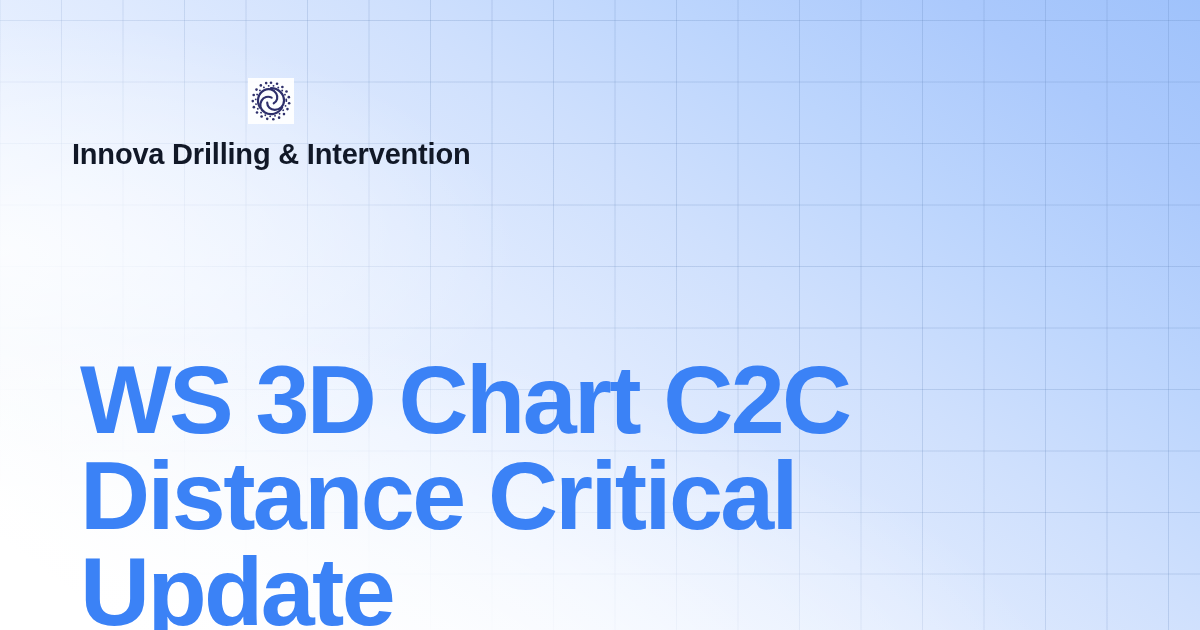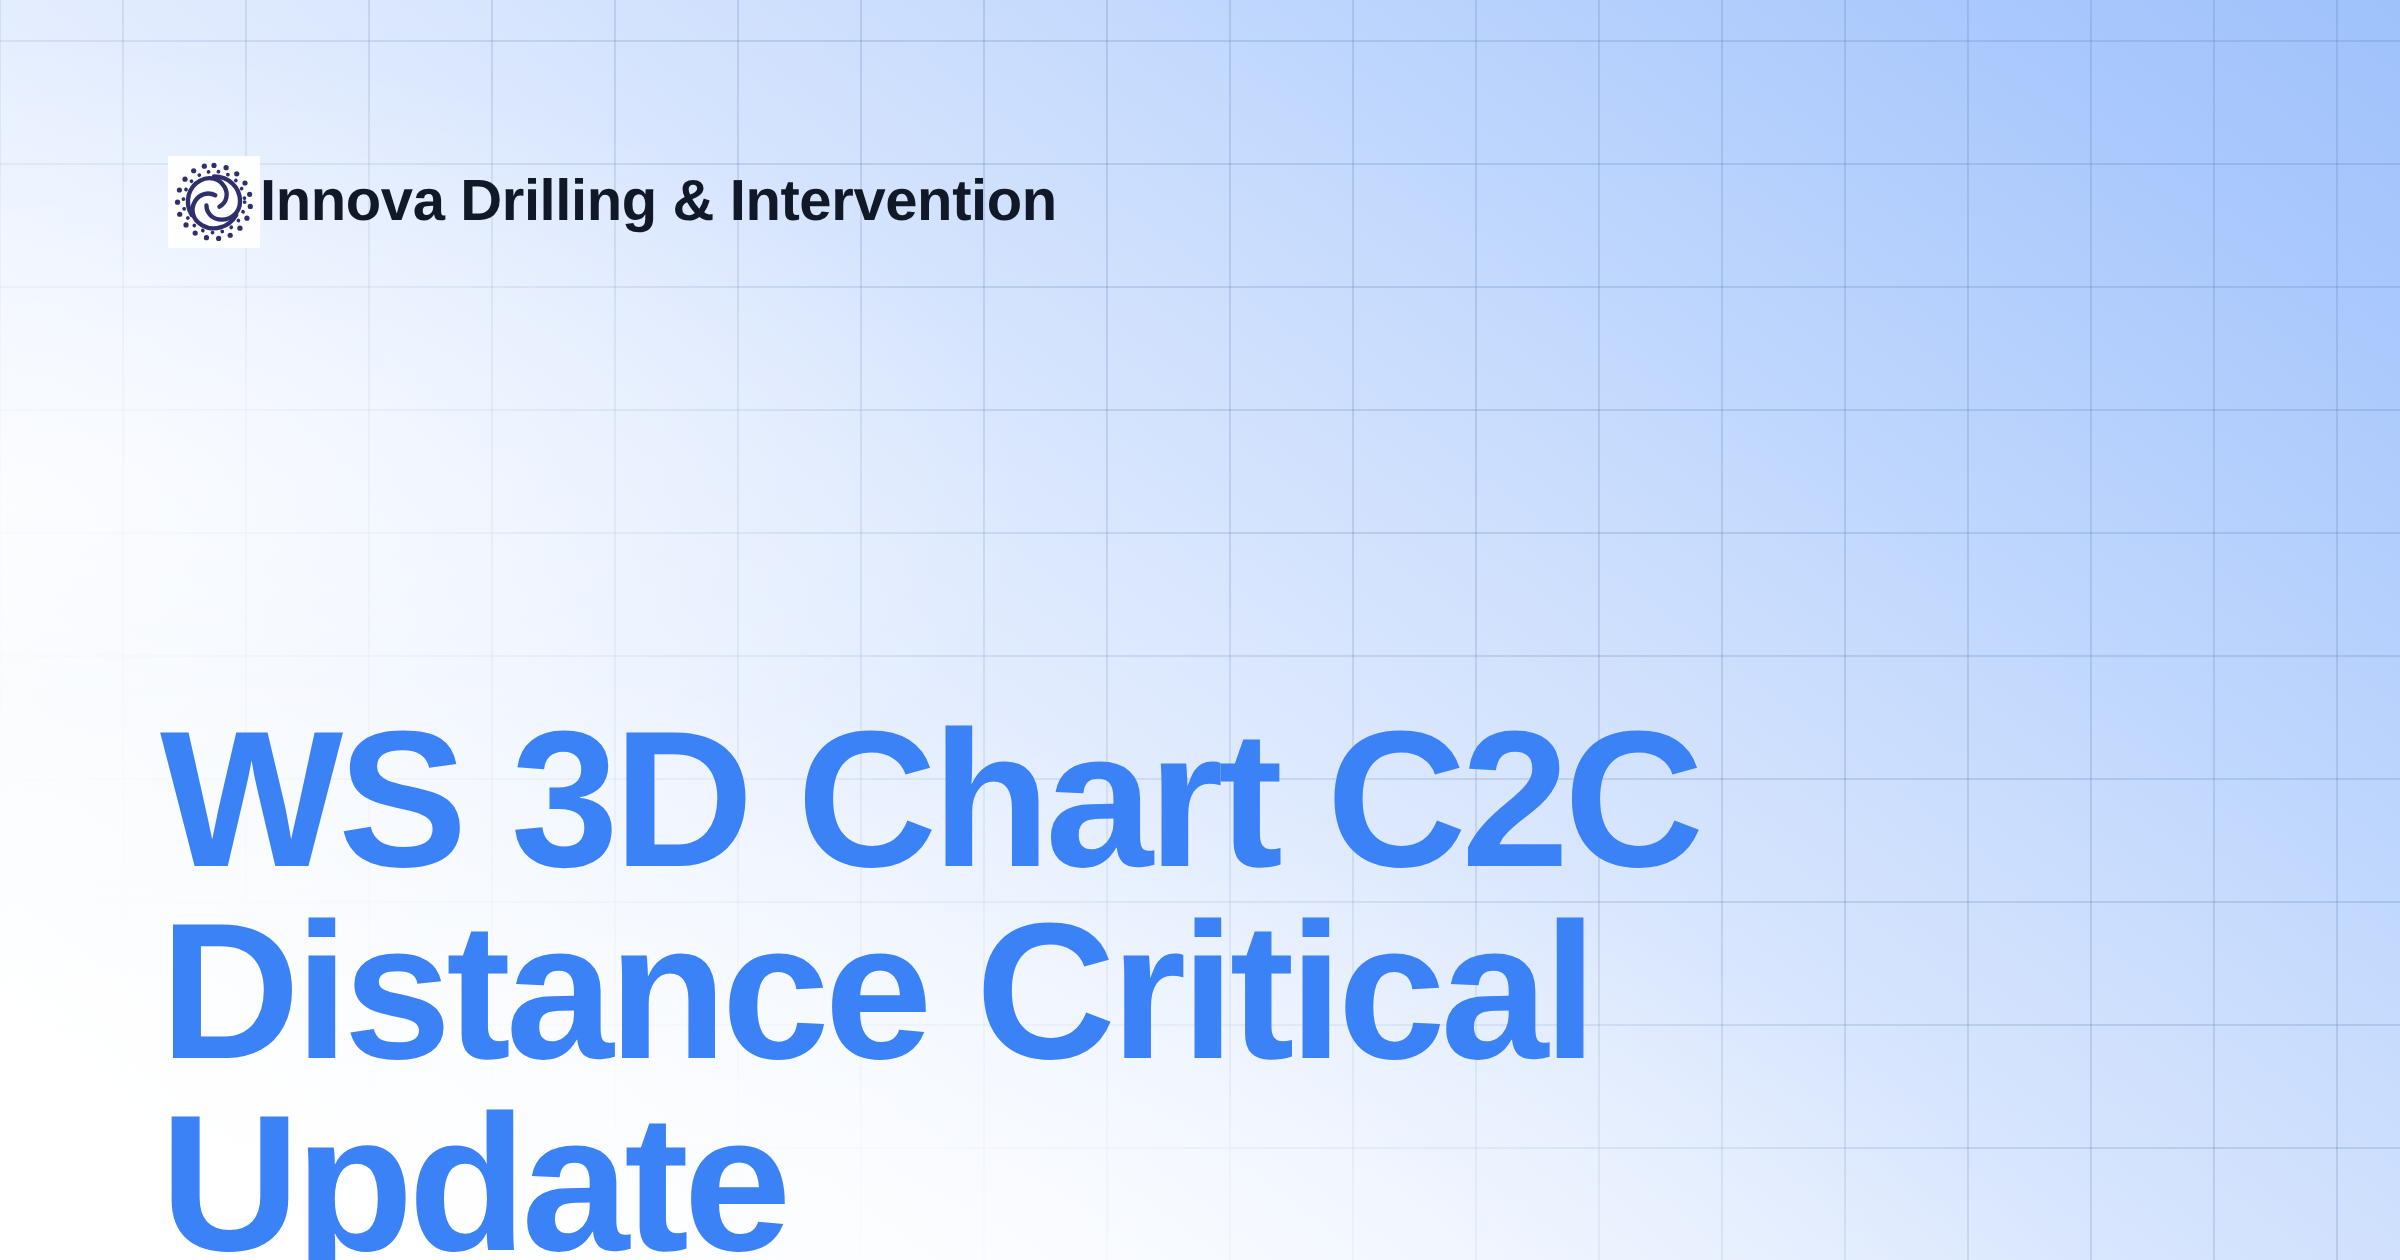--- a/index.html
+++ b/index.html
@@ -68,24 +68,26 @@
 
   
   .content {
     position: absolute;
     inset: 0;
   }
 
   
   .brand {
     position: absolute;
-    left: 84px;
+    left: 72px;
     top: 78px;
     display: flex;
     align-items: center;
+    gap: 16px;
+    flex-direction: column;
   }
   .brand-logo {
     width: 46px;
     height: 46px;
     display: flex;
     align-items: center;
     justify-content: center;
     background: rgba(255,255,255,0.92);
     flex: 0 0 auto;
   }

